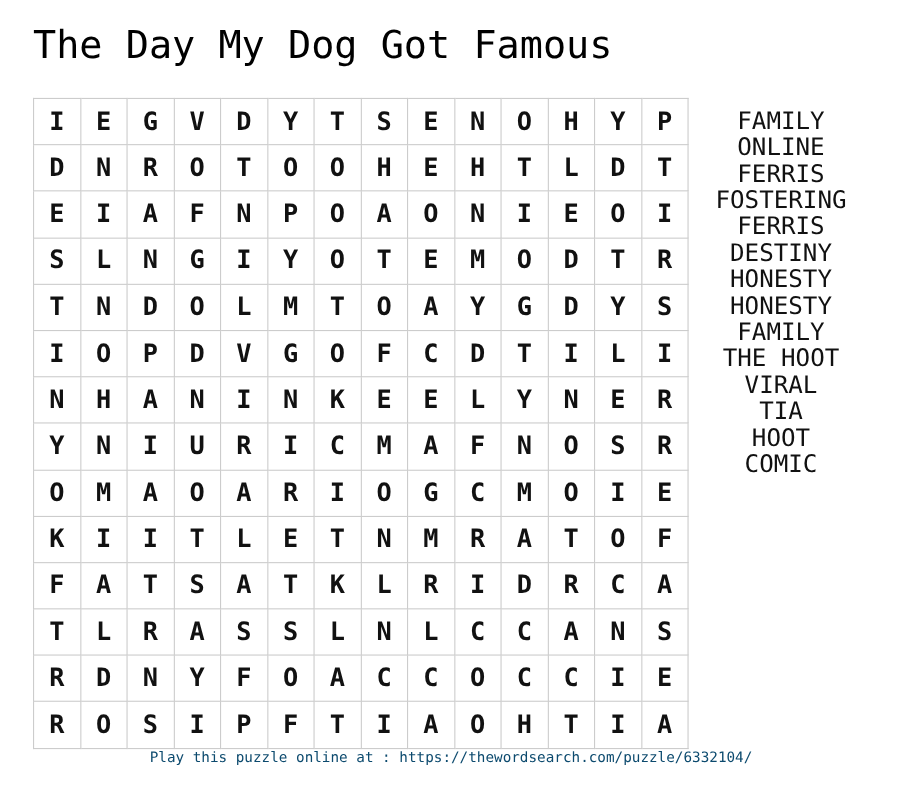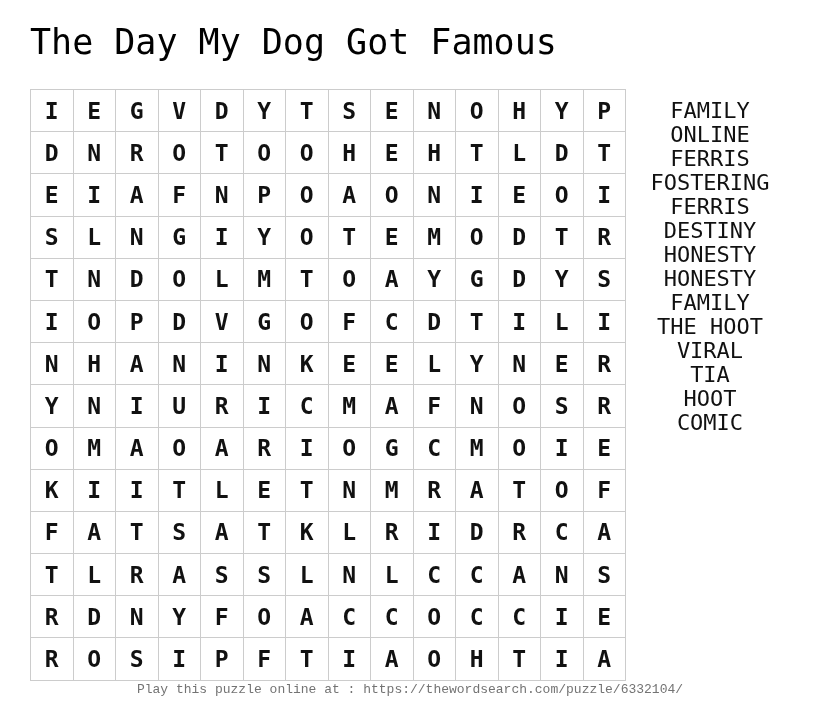--- a/index.html
+++ b/index.html
@@ -57,23 +57,22 @@
   .word-item {
     white-space: nowrap;
   }
   .footer {
     position: absolute;
     left: 0;
     top: 682px;
     width: 820px;
     text-align: center;
     font-size: 13px;
-    color: #737373;
+    color: #0c4a6e;
     white-space: nowrap;
-    font-family: Liberation Mono, monospace;
   }
 </style>
 </head>
 <body>
 
 <div class="title">The Day My Dog Got Famous</div>
 
 <table class="grid">
   <tbody>
       <tr>

